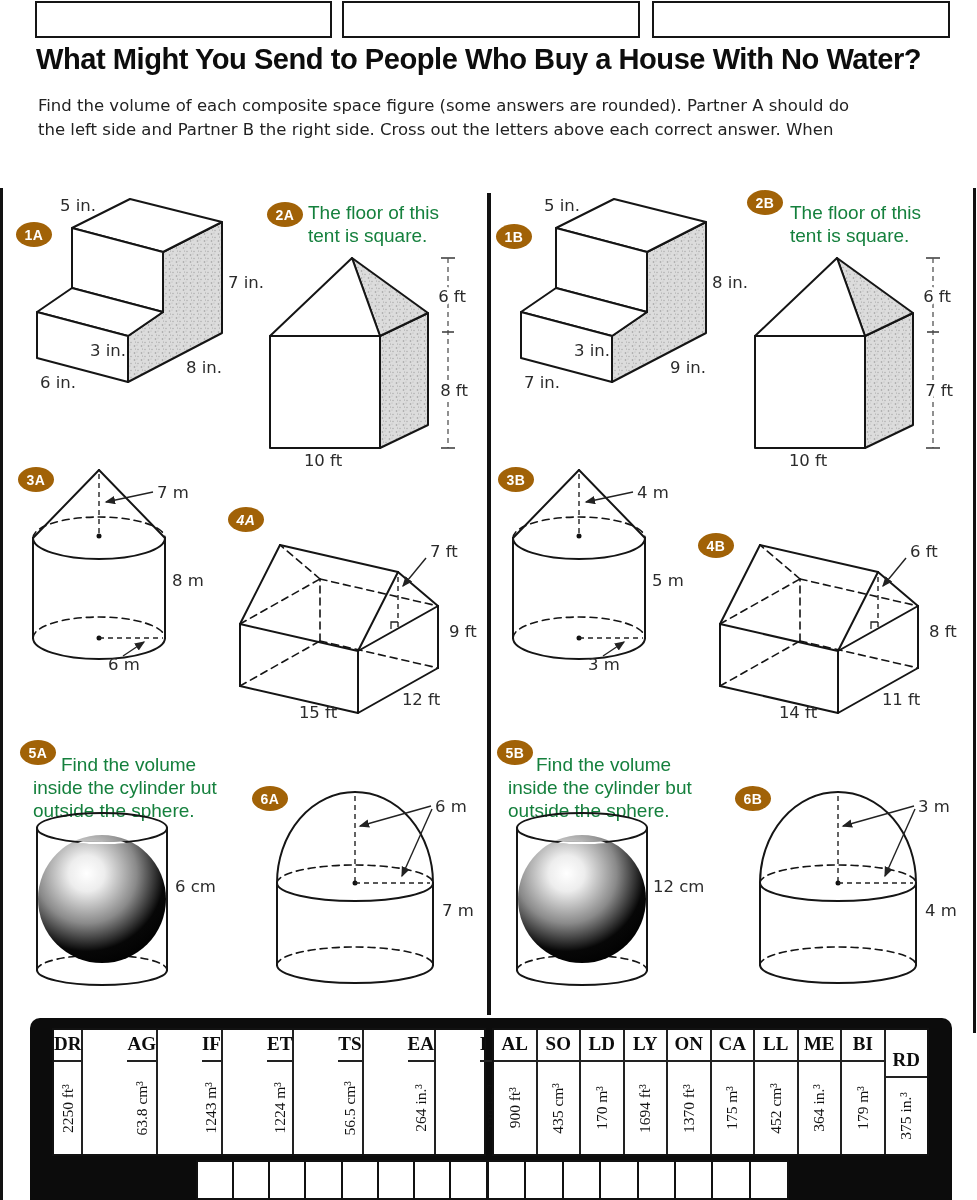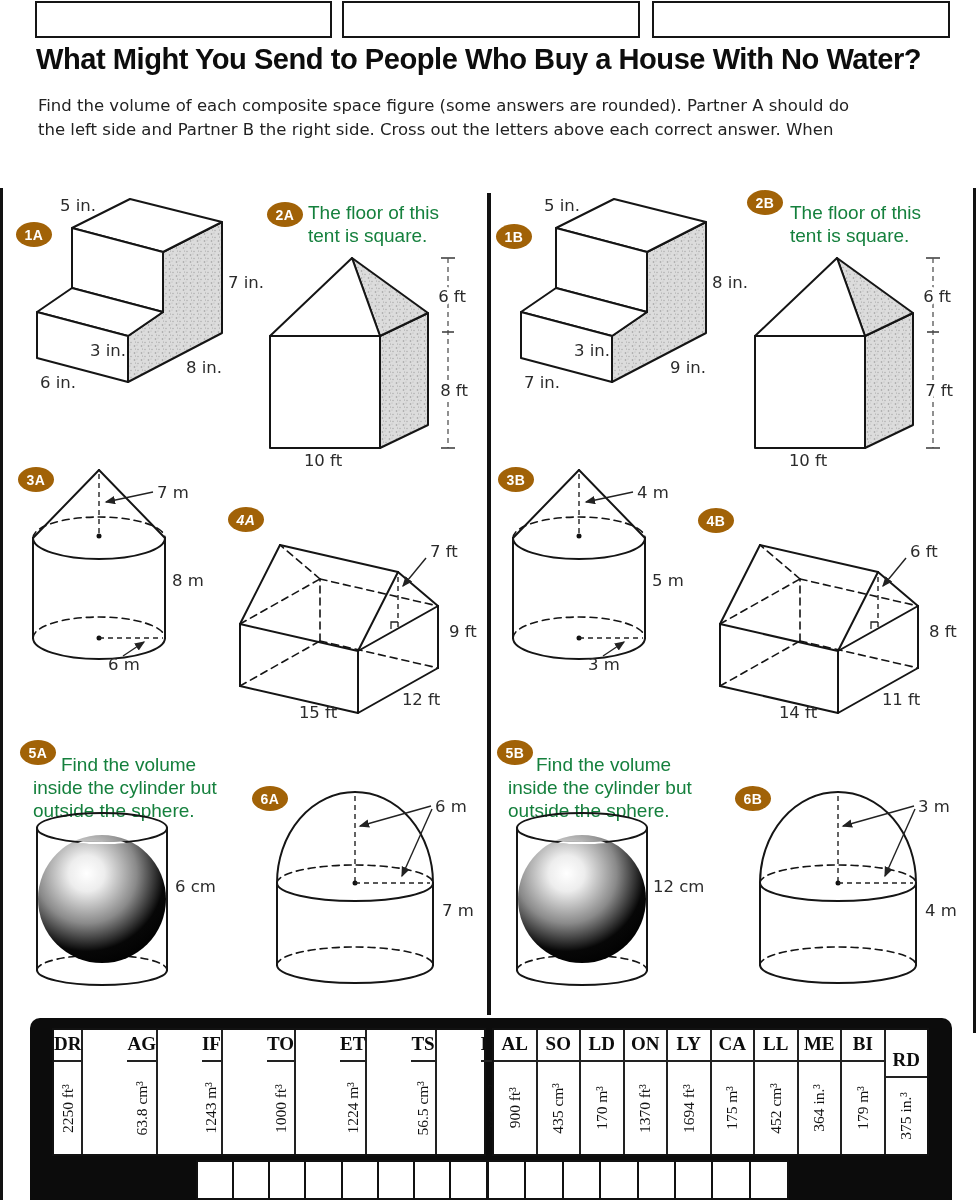--- a/index.html
+++ b/index.html
@@ -275,21 +275,21 @@
     <circle class="dot" cx="79" cy="78" r="2.5"></circle>
     <circle class="dot" cx="79" cy="180" r="2.5"></circle>
     <line class="dash2" x1="79" y1="180" x2="143" y2="180"></line>
     <line class="arrow" x1="133" y1="34" x2="86" y2="44" marker-end="url(#ah)"></line>
     <text class="dim" x="137" y="40">4 m</text>
     <text class="dim" x="152" y="128">5 m</text>
     <line class="arrow" x1="103" y1="198" x2="124" y2="184" marker-end="url(#ah)"></line>
     <text class="dim" x="104" y="212" text-anchor="middle">3 m</text>
   </svg>
 
-  <div class="badge" style="left:698px;top:508px;">4B</div>
+  <div class="badge" style="left:698px;top:533px;">4B</div>
   <svg class="fig" style="left:705px;top:495px;" width="262" height="232" viewBox="0 0 262 232">
     <line class="dash" x1="15" y1="191" x2="95" y2="146"></line>
     <line class="dash" x1="95" y1="146" x2="213" y2="173"></line>
     <line class="dash" x1="95" y1="146" x2="95" y2="84"></line>
     <line class="dash" x1="15" y1="129" x2="95" y2="84"></line>
     <line class="dash" x1="95" y1="84" x2="213" y2="111"></line>
     <line class="dash" x1="95" y1="84" x2="55" y2="50"></line>
     <path class="solid" d="M15,191 L133,218 L213,173"></path>
     <line class="solid" x1="15" y1="129" x2="15" y2="191"></line>
     <line class="solid" x1="133" y1="156" x2="133" y2="218"></line>
@@ -360,26 +360,20 @@
           <span class="aval">63.8 cm³</span>
         </div>
       </div>
       <div class="acol">
         <div class="alet">IF</div>
         <div class="avalwrap">
           <span class="aval">1243 m³</span>
         </div>
       </div>
       <div class="acol">
-        <div class="alet">TO</div>
-        <div class="avalwrap">
-          <span class="aval">1000 ft³</span>
-        </div>
-      </div>
-      <div class="acol">
         <div class="alet">ET</div>
         <div class="avalwrap">
           <span class="aval">1224 m³</span>
         </div>
       </div>
       <div class="acol">
         <div class="alet">TS</div>
         <div class="avalwrap">
           <span class="aval">56.5 cm³</span>
         </div>
@@ -416,29 +410,29 @@
           <span class="aval">435 cm³</span>
         </div>
       </div>
       <div class="acol">
         <div class="alet">LD</div>
         <div class="avalwrap">
           <span class="aval">170 m³</span>
         </div>
       </div>
       <div class="acol">
+        <div class="alet">LY</div>
+        <div class="avalwrap">
+          <span class="aval">1694 ft³</span>
+        </div>
+      </div>
+      <div class="acol">
         <div class="alet">ON</div>
         <div class="avalwrap">
           <span class="aval">1370 ft³</span>
-        </div>
-      </div>
-      <div class="acol">
-        <div class="alet">LY</div>
-        <div class="avalwrap">
-          <span class="aval">1694 ft³</span>
         </div>
       </div>
       <div class="acol">
         <div class="alet">CA</div>
         <div class="avalwrap">
           <span class="aval">175 m³</span>
         </div>
       </div>
       <div class="acol">
         <div class="alet">LL</div>

